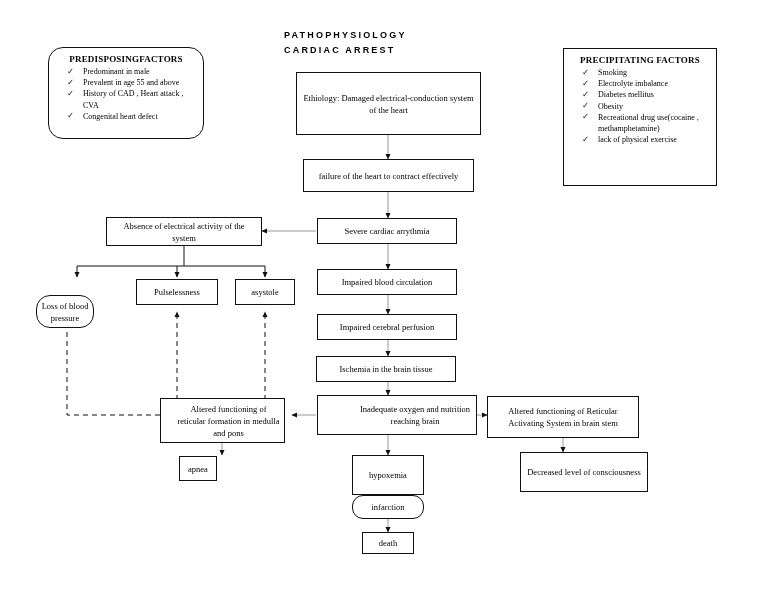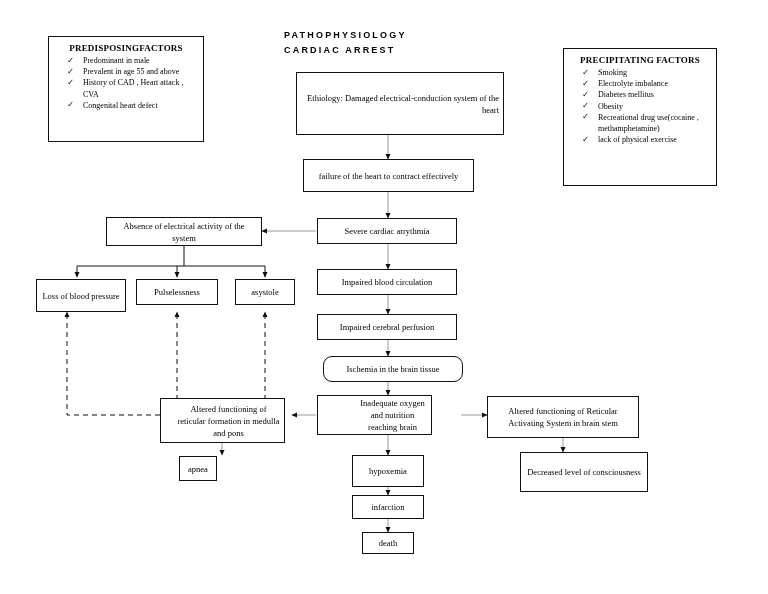--- a/index.html
+++ b/index.html
@@ -137,21 +137,21 @@
 
       <path d="M160,415 L67,415 L67,312" marker-end="url(#ahd)"></path>
     </g>
   </svg>
 
   <div class="title">
     <div>PATHOPHYSIOLOGY</div>
     <div>CARDIAC ARREST</div>
   </div>
 
-  <div class="factorbox" style="left:48px;top:36px;width:156px;height:106px;">
+  <div class="factorbox" style="left:48px;top:47px;width:156px;height:92px;border-radius:15px;">
     <div class="fb-title">PREDISPOSINGFACTORS</div>
     <ul>
       <li><span class="tick">✓</span><span>Predominant in male</span></li>
       <li><span class="tick">✓</span><span>Prevalent in age 55 and above</span></li>
       <li><span class="tick">✓</span><span>History of CAD , Heart attack , CVA</span></li>
       <li><span class="tick">✓</span><span>Congenital heart defect</span></li>
     </ul>
   </div>
 
   <div class="factorbox" style="left:563px;top:48px;width:154px;height:138px;">
@@ -159,65 +159,65 @@
     <ul>
       <li><span class="tick">✓</span><span>Smoking</span></li>
       <li><span class="tick">✓</span><span>Electrolyte imbalance</span></li>
       <li><span class="tick">✓</span><span>Diabetes mellitus</span></li>
       <li><span class="tick">✓</span><span>Obesity</span></li>
       <li><span class="tick">✓</span><span>Recreational drug use(cocaine , methamphetamine)</span></li>
       <li><span class="tick">✓</span><span>lack of physical exercise</span></li>
     </ul>
   </div>
 
-  <div class="box" style="left:296px;top:72px;width:208px;height:63px;text-align:right;">
+  <div class="box" style="left:296px;top:72px;width:185px;height:63px;">
     <span>Ethiology: Damaged electrical-conduction system of the heart</span>
   </div>
 
   <div class="box" style="left:303px;top:159px;width:171px;height:33px;">
     <span>failure of the heart to contract effectively</span>
   </div>
 
   <div class="box" style="left:317px;top:269px;width:140px;height:26px;">
     <span>Impaired blood circulation</span>
   </div>
 
   <div class="box" style="left:317px;top:218px;width:140px;height:26px;">
     <span>Severe cardiac arrythmia</span>
   </div>
 
   <div class="box" style="left:317px;top:314px;width:140px;height:26px;">
     <span>Impaired cerebral perfusion</span>
   </div>
 
-  <div class="box" style="left:323px;top:356px;width:140px;height:26px;border-radius:9px;">
+  <div class="box" style="left:316px;top:356px;width:140px;height:26px;">
     <span>Ischemia in the brain tissue</span>
   </div>
 
-  <div class="box" style="left:317px;top:395px;width:115px;height:40px;padding-left:40px;">
+  <div class="box" style="left:317px;top:395px;width:160px;height:40px;padding-left:40px;">
     <span>Inadequate oxygen and nutrition reaching brain</span>
   </div>
 
-  <div class="box" style="left:352px;top:455px;width:72px;height:32px;">
+  <div class="box" style="left:352px;top:455px;width:72px;height:40px;">
     <span>hypoxemia</span>
   </div>
 
-  <div class="box" style="left:352px;top:495px;width:72px;height:24px;">
+  <div class="box" style="left:352px;top:495px;width:72px;height:24px;border-radius:11px;">
     <span>infarction</span>
   </div>
 
   <div class="box" style="left:362px;top:532px;width:52px;height:22px;">
     <span>death</span>
   </div>
 
   <div class="box" style="left:106px;top:217px;width:156px;height:29px;">
     <span>Absence of electrical activity of the system</span>
   </div>
 
-  <div class="box" style="left:36px;top:279px;width:90px;height:33px;">
+  <div class="box" style="left:36px;top:295px;width:58px;height:33px;border-radius:14px;">
     <span>Loss of blood pressure</span>
   </div>
 
   <div class="box" style="left:136px;top:279px;width:82px;height:26px;">
     <span>Pulselessness</span>
   </div>
 
   <div class="box" style="left:235px;top:279px;width:60px;height:26px;">
     <span>asystole</span>
   </div>

